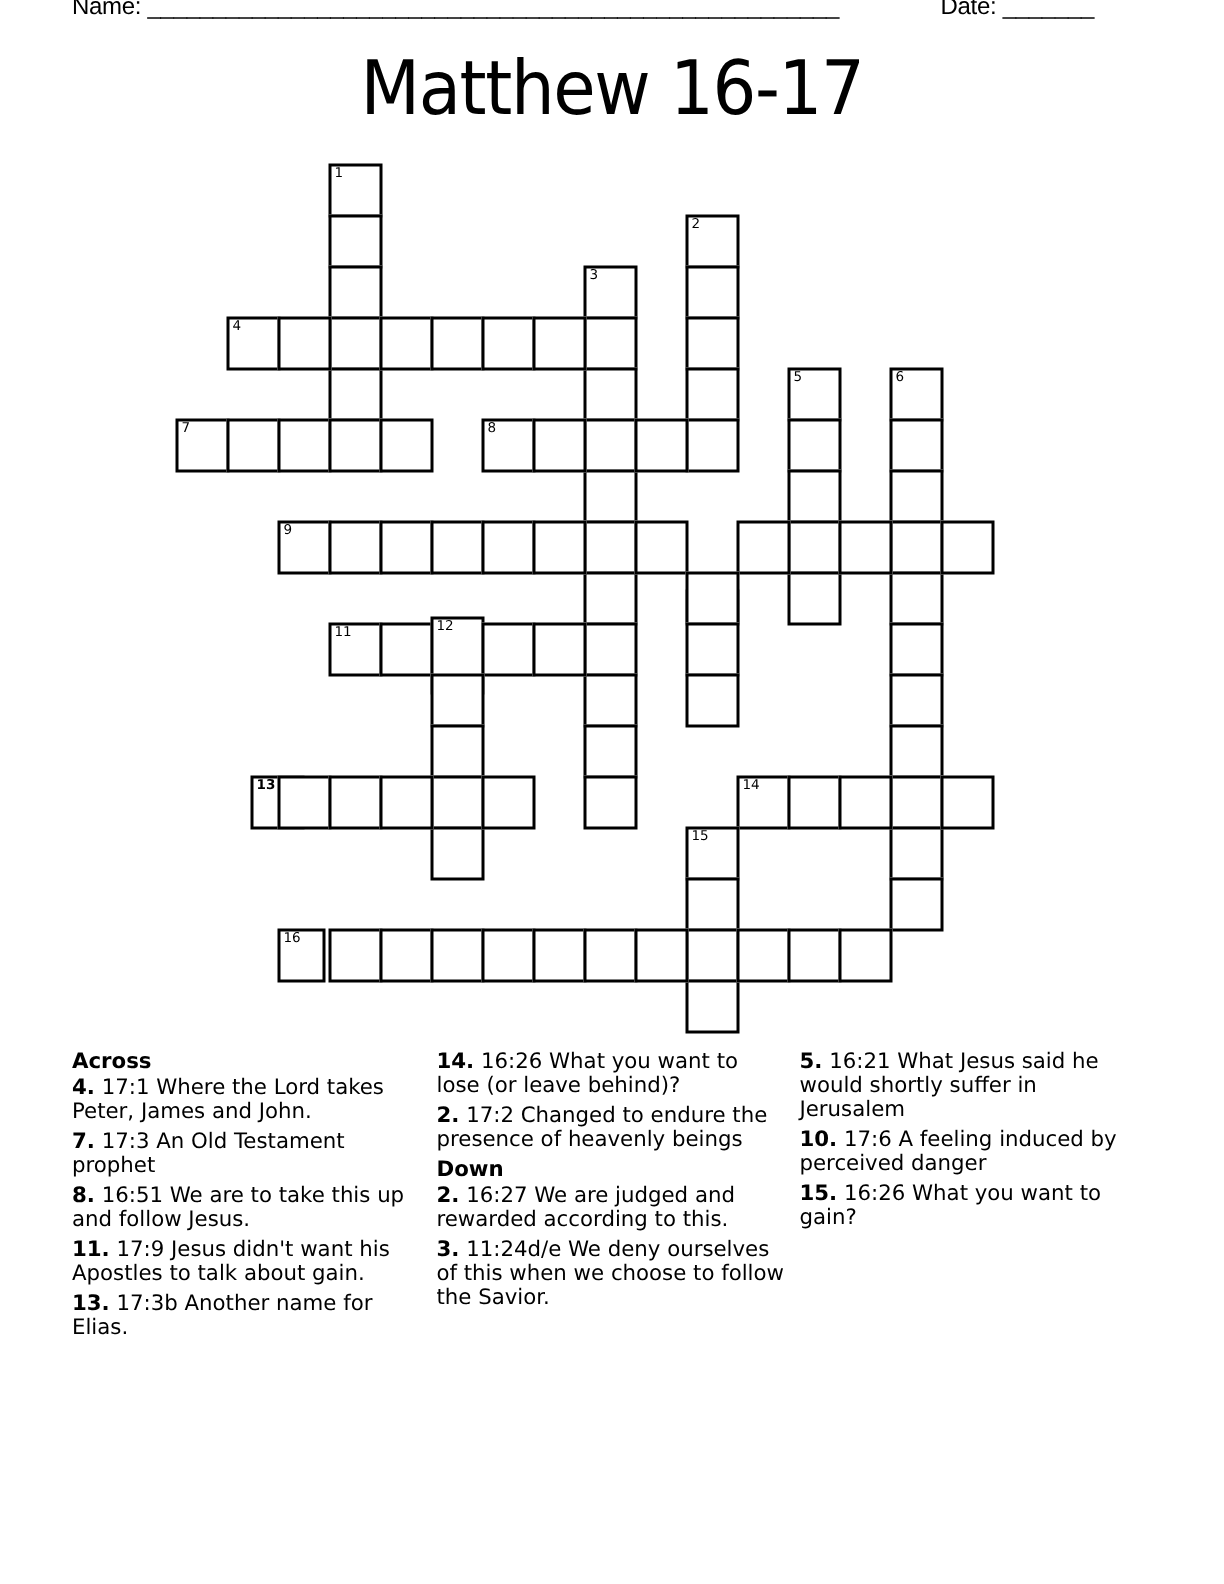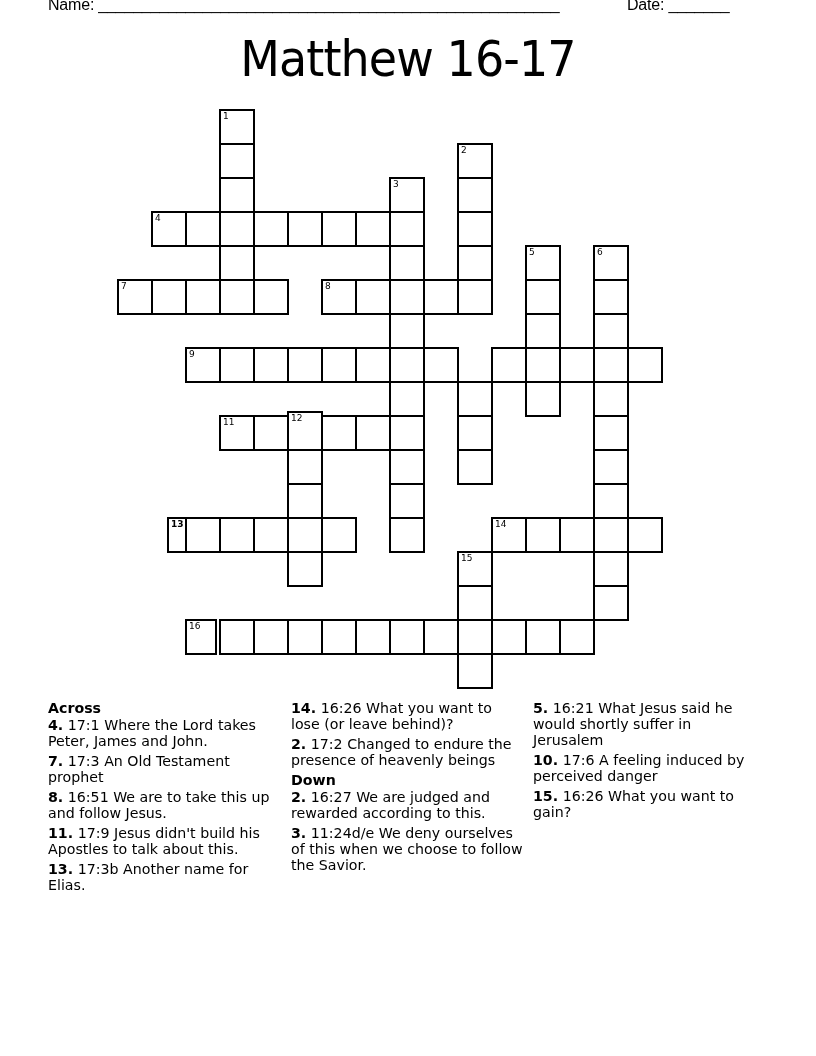--- a/index.html
+++ b/index.html
@@ -159,21 +159,21 @@
     <div class="cell" style="left: 492px; top: 620px; width: 36px; height: 36px;"></div>
     <div class="cell" style="left: 526px; top: 620px; width: 36px; height: 36px;"></div>
     <div class="cell" style="left: 560px; top: 620px; width: 36px; height: 36px;"></div>
   </div>
 
 <div class="clues col1">
   <div class="section-head">Across</div>
   <div class="clue"><b>4.</b> <span>17:1 Where the Lord takes Peter, James and John.</span></div>
   <div class="clue"><b>7.</b> <span>17:3 An Old Testament prophet</span></div>
   <div class="clue"><b>8.</b> <span>16:51 We are to take this up and follow Jesus.</span></div>
-  <div class="clue"><b>11.</b> <span>17:9 Jesus didn't build his Apostles to talk about this.</span></div>
+  <div class="clue"><b>11.</b> <span>17:9 Jesus didn't want his Apostles to talk about gain.</span></div>
   <div class="clue"><b>13.</b> <span>17:3b Another name for Elias.</span></div>
 </div>
 
 <div class="clues col2">
   <div class="clue"><b>14.</b> <span>16:26 What you want to lose (or leave behind)?</span></div>
   <div class="clue"><b>2.</b> <span>17:2 Changed to endure the presence of heavenly beings</span></div>
   <div class="section-head">Down</div>
   <div class="clue"><b>2.</b> <span>16:27 We are judged and rewarded according to this.</span></div>
   <div class="clue"><b>3.</b> <span>11:24d/e We deny ourselves of this when we choose to follow the Savior.</span></div>
 </div>

